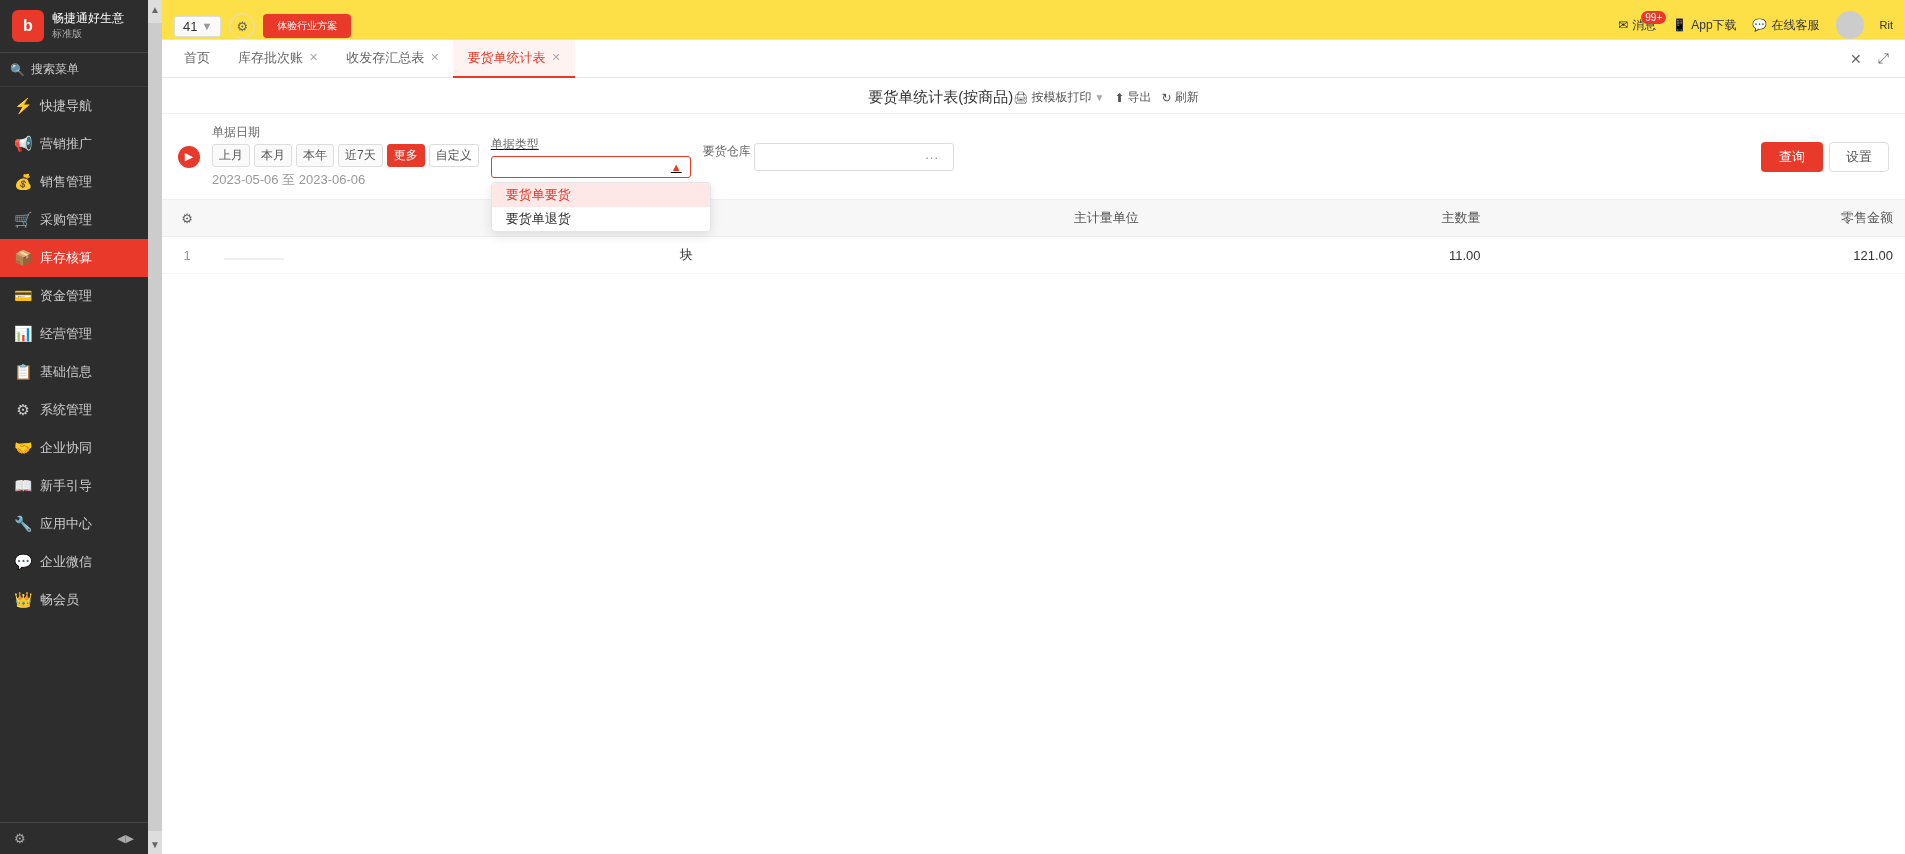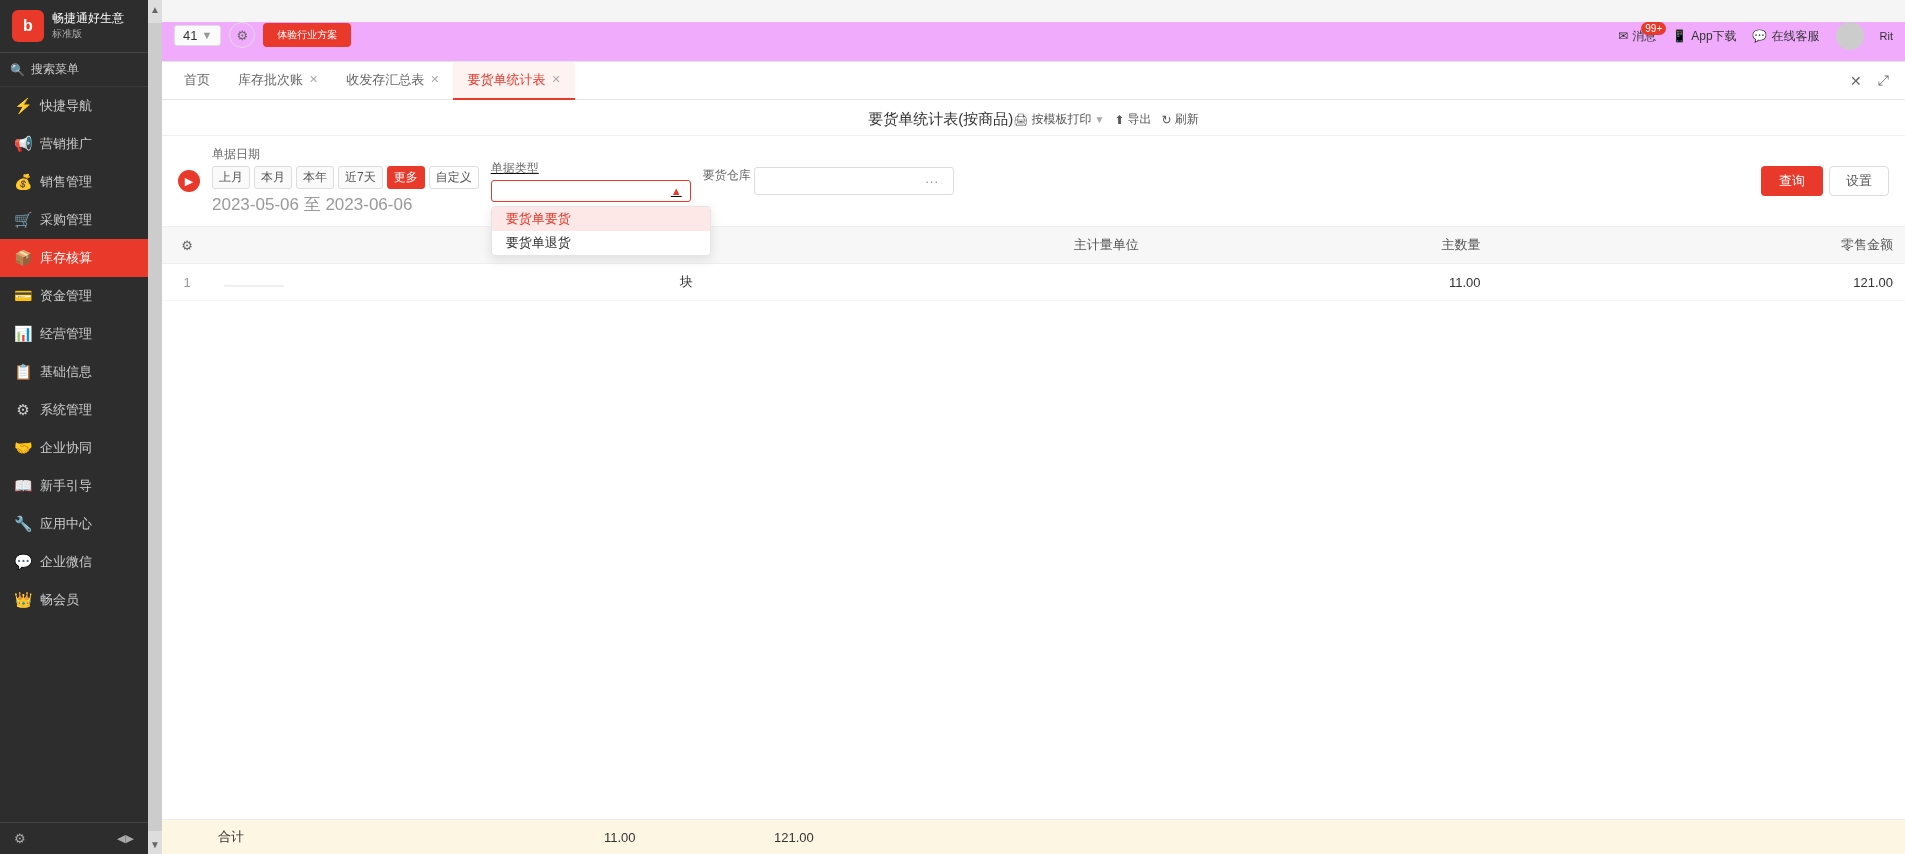--- a/index.html
+++ b/index.html
@@ -86,28 +86,27 @@
     .main {
       flex: 1;
       display: flex;
       flex-direction: column;
       overflow: hidden;
     }
 
     
     .topbar {
       height: 40px;
-      background: #f0abfc;
+      background: #fde047;
       border-bottom: 1px solid #e5e5e5;
       display: flex;
-      align-items: flex-start;
+      align-items: flex-end;
       padding: 0 12px;
       gap: 10px;
       flex-shrink: 0;
-      margin-top: 22px;
     }
     .topbar-left {
       display: flex;
       align-items: center;
       gap: 8px;
       flex: 1;
     }
     .topbar-store {
       display: flex;
       align-items: center;
@@ -296,21 +295,21 @@
       font-size: 12px;
       color: #555;
       background: #fafafa;
     }
     .date-btn.hot {
       background: #e8392a;
       color: #fff;
       border-color: #e8392a;
     }
     .date-btn.custom { background: #fff; border: 1px solid #ddd; }
-    .date-range { color: #999; font-size: 17px; margin-top: 1px; }
+    .date-range { color: #999; font-size: 13px; margin-top: 1px; }
 
     .filter-type-group {
       display: flex;
       flex-direction: column;
       gap: 3px;
       position: relative;
       text-decoration: underline;
     }
     .filter-type-input {
       display: flex;
@@ -688,22 +687,16 @@
                 <span class="cell-text"></span>
               </td>
               <td>块</td>
               <td class="number-cell">11.00</td>
               <td class="number-cell">121.00</td>
             </tr>
           </tbody>
         </table>
       </div>
 
-      <div class="table-footer">
-        <span class="footer-label">合计</span>
-        <span style="flex:1; max-width:320px;"></span>
-        <span class="footer-val">11.00</span>
-        <span class="footer-val2">121.00</span>
-      </div>
 
     </div>
   </div>
 </div>
 
 </body></html>

